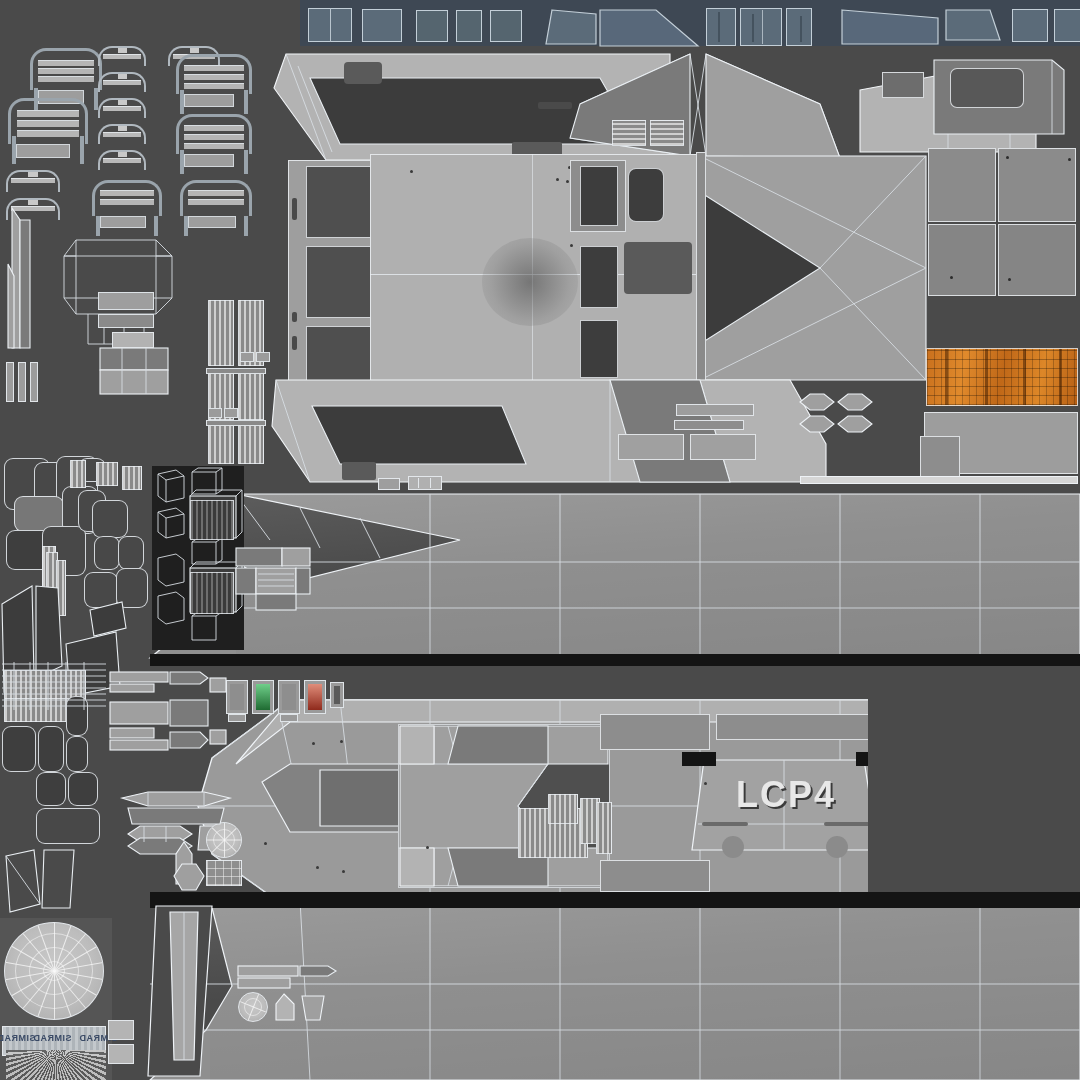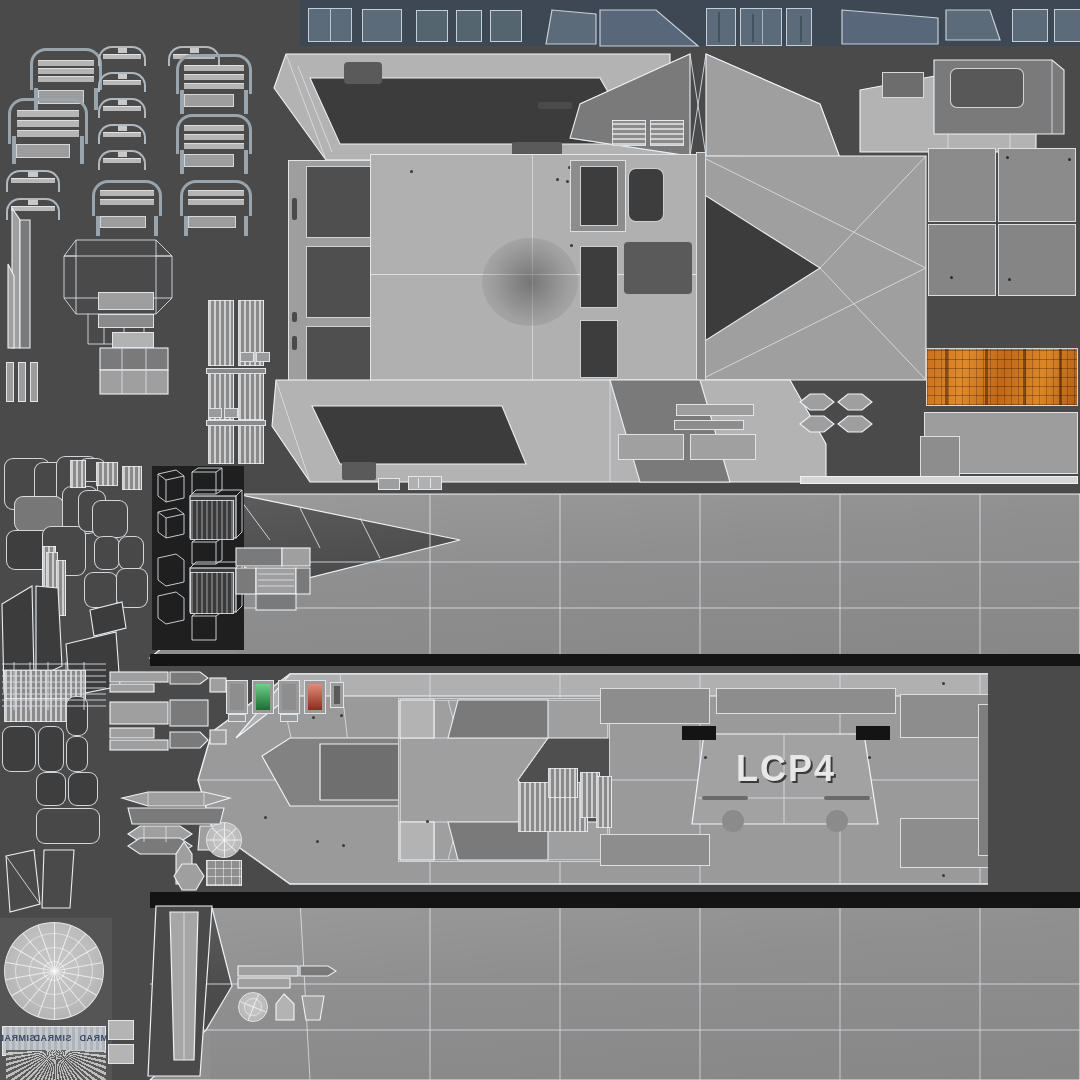--- a/index.html
+++ b/index.html
@@ -505,21 +505,21 @@
   <svg class="abs" style="left:236px;top:548px;" width="76" height="64">
     <rect class="wf-m" x="0" y="0" width="46" height="18"></rect>
     <rect class="wf-l" x="46" y="0" width="28" height="18"></rect>
     <rect class="wf-m" x="0" y="20" width="20" height="26"></rect>
     <rect class="wf-l" x="20" y="20" width="40" height="26"></rect>
     <rect class="wf-m" x="60" y="20" width="14" height="26"></rect>
     <rect class="wf-m" x="20" y="46" width="40" height="16"></rect>
     <path class="wf-t" d="M22,26 L58,26 M22,32 L58,32 M22,38 L58,38"></path>
   </svg>
 
-  <div class="abs" style="left:0;top:668px;width:988px;height:222px;overflow:hidden;">
+  <div class="abs" style="left:0;top:694px;width:868px;height:222px;overflow:hidden;">
     <svg class="abs" style="left:0;top:0;" width="1080" height="222">
       <polygon fill="#9a9a9a" stroke="#eef2f6" stroke-width="1.4" points="290,6 1080,6 1080,216 290,216 212,160 198,112 212,64"></polygon>
       <polygon fill="#b0b0b0" stroke="#f0f4f8" stroke-width="1.2" points="290,6 1080,6 1080,28 290,28 236,70"></polygon>
       <path class="wf-t" d="M212,64 L290,6 M212,160 L290,216
                             M280,20 L300,110 M340,6 L352,110
                             M430,6 L430,216 M560,6 L560,216 M700,6 L700,216
                             M840,6 L840,216 M980,6 L980,216
                             M198,112 L1080,112"></path>
       <polygon fill="#828282" stroke="#eef2f6" stroke-width="1.2" points="262,88 290,70 420,70 420,138 290,138"></polygon>
       <polygon fill="#6f6f6f" stroke="#eef2f6" stroke-width="1.2" points="320,76 420,76 420,132 320,132"></polygon>

